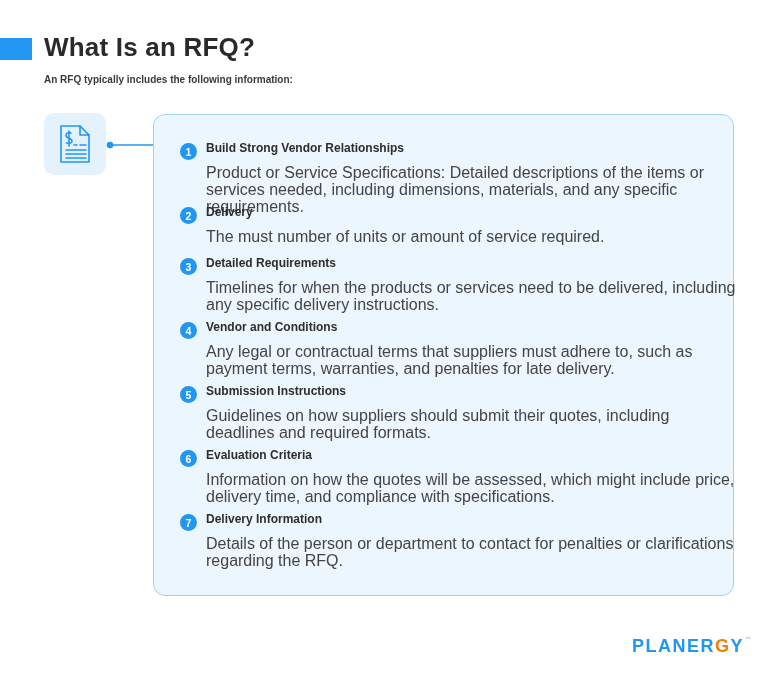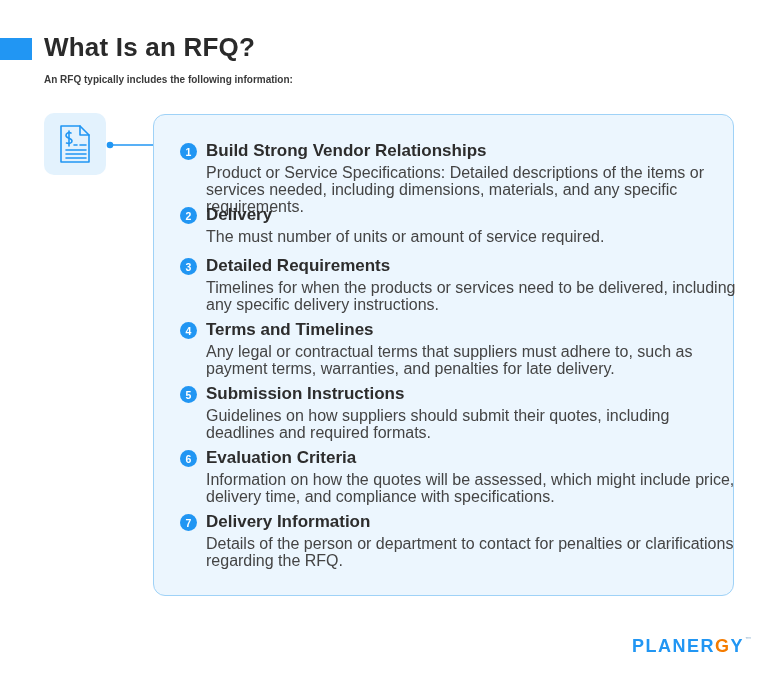--- a/index.html
+++ b/index.html
@@ -18,21 +18,21 @@
   .panel {
     position:absolute; left:153px; top:114px; width:581px; height:482px;
     background:#ecf6fe; border:1.5px solid #9fd2f7; border-radius:12px; box-sizing:border-box;
   }
   .item { position:absolute; left:26px; }
   .num {
     position:absolute; left:0; top:2px; width:17px; height:17px; border-radius:50%;
     background:#2196f3; color:#fff; font-size:10.5px; font-weight:bold;
     display:flex; align-items:center; justify-content:center;
   }
-  .item-title { position:absolute; left:26px; top:0; font-size:17px; font-weight:bold; color:#2d2d2d; white-space:nowrap; }
+  .item-title { position:absolute; left:26px; top:0; font-size:12px; font-weight:bold; color:#2d2d2d; white-space:nowrap; }
   .item-desc { position:absolute; left:26px; top:23px; width:530px; font-size:16px; line-height:17px; color:#444; }
   .logo { position:absolute; left:632px; top:636px; font-size:18px; font-weight:bold; color:#2196f3; letter-spacing:1.5px; }
   .logo .tm { font-size:6px; vertical-align:top; color:#9bbbd6; letter-spacing:0; margin-left:1px; }
   .logo .tick { color:#f57c00; }
 </style>
 </head>
 <body>
 
 <div class="accent-bar"></div>
 <h1 class="title">What Is an RFQ?</h1>
@@ -66,21 +66,21 @@
     <div class="item-title">Delivery</div>
     <div class="item-desc">The must number of units or amount of service required.</div>
   </div>
   <div class="item" style="top:141px">
     <div class="num">3</div>
     <div class="item-title">Detailed Requirements</div>
     <div class="item-desc">Timelines for when the products or services need to be delivered, including any specific delivery instructions.</div>
   </div>
   <div class="item" style="top:205px">
     <div class="num">4</div>
-    <div class="item-title">Terms and Timelines</div>
+    <div class="item-title">Vendor and Conditions</div>
     <div class="item-desc">Any legal or contractual terms that suppliers must adhere to, such as payment terms, warranties, and penalties for late delivery.</div>
   </div>
   <div class="item" style="top:269px">
     <div class="num">5</div>
     <div class="item-title">Submission Instructions</div>
     <div class="item-desc">Guidelines on how suppliers should submit their quotes, including deadlines and required formats.</div>
   </div>
   <div class="item" style="top:333px">
     <div class="num">6</div>
     <div class="item-title">Evaluation Criteria</div>

